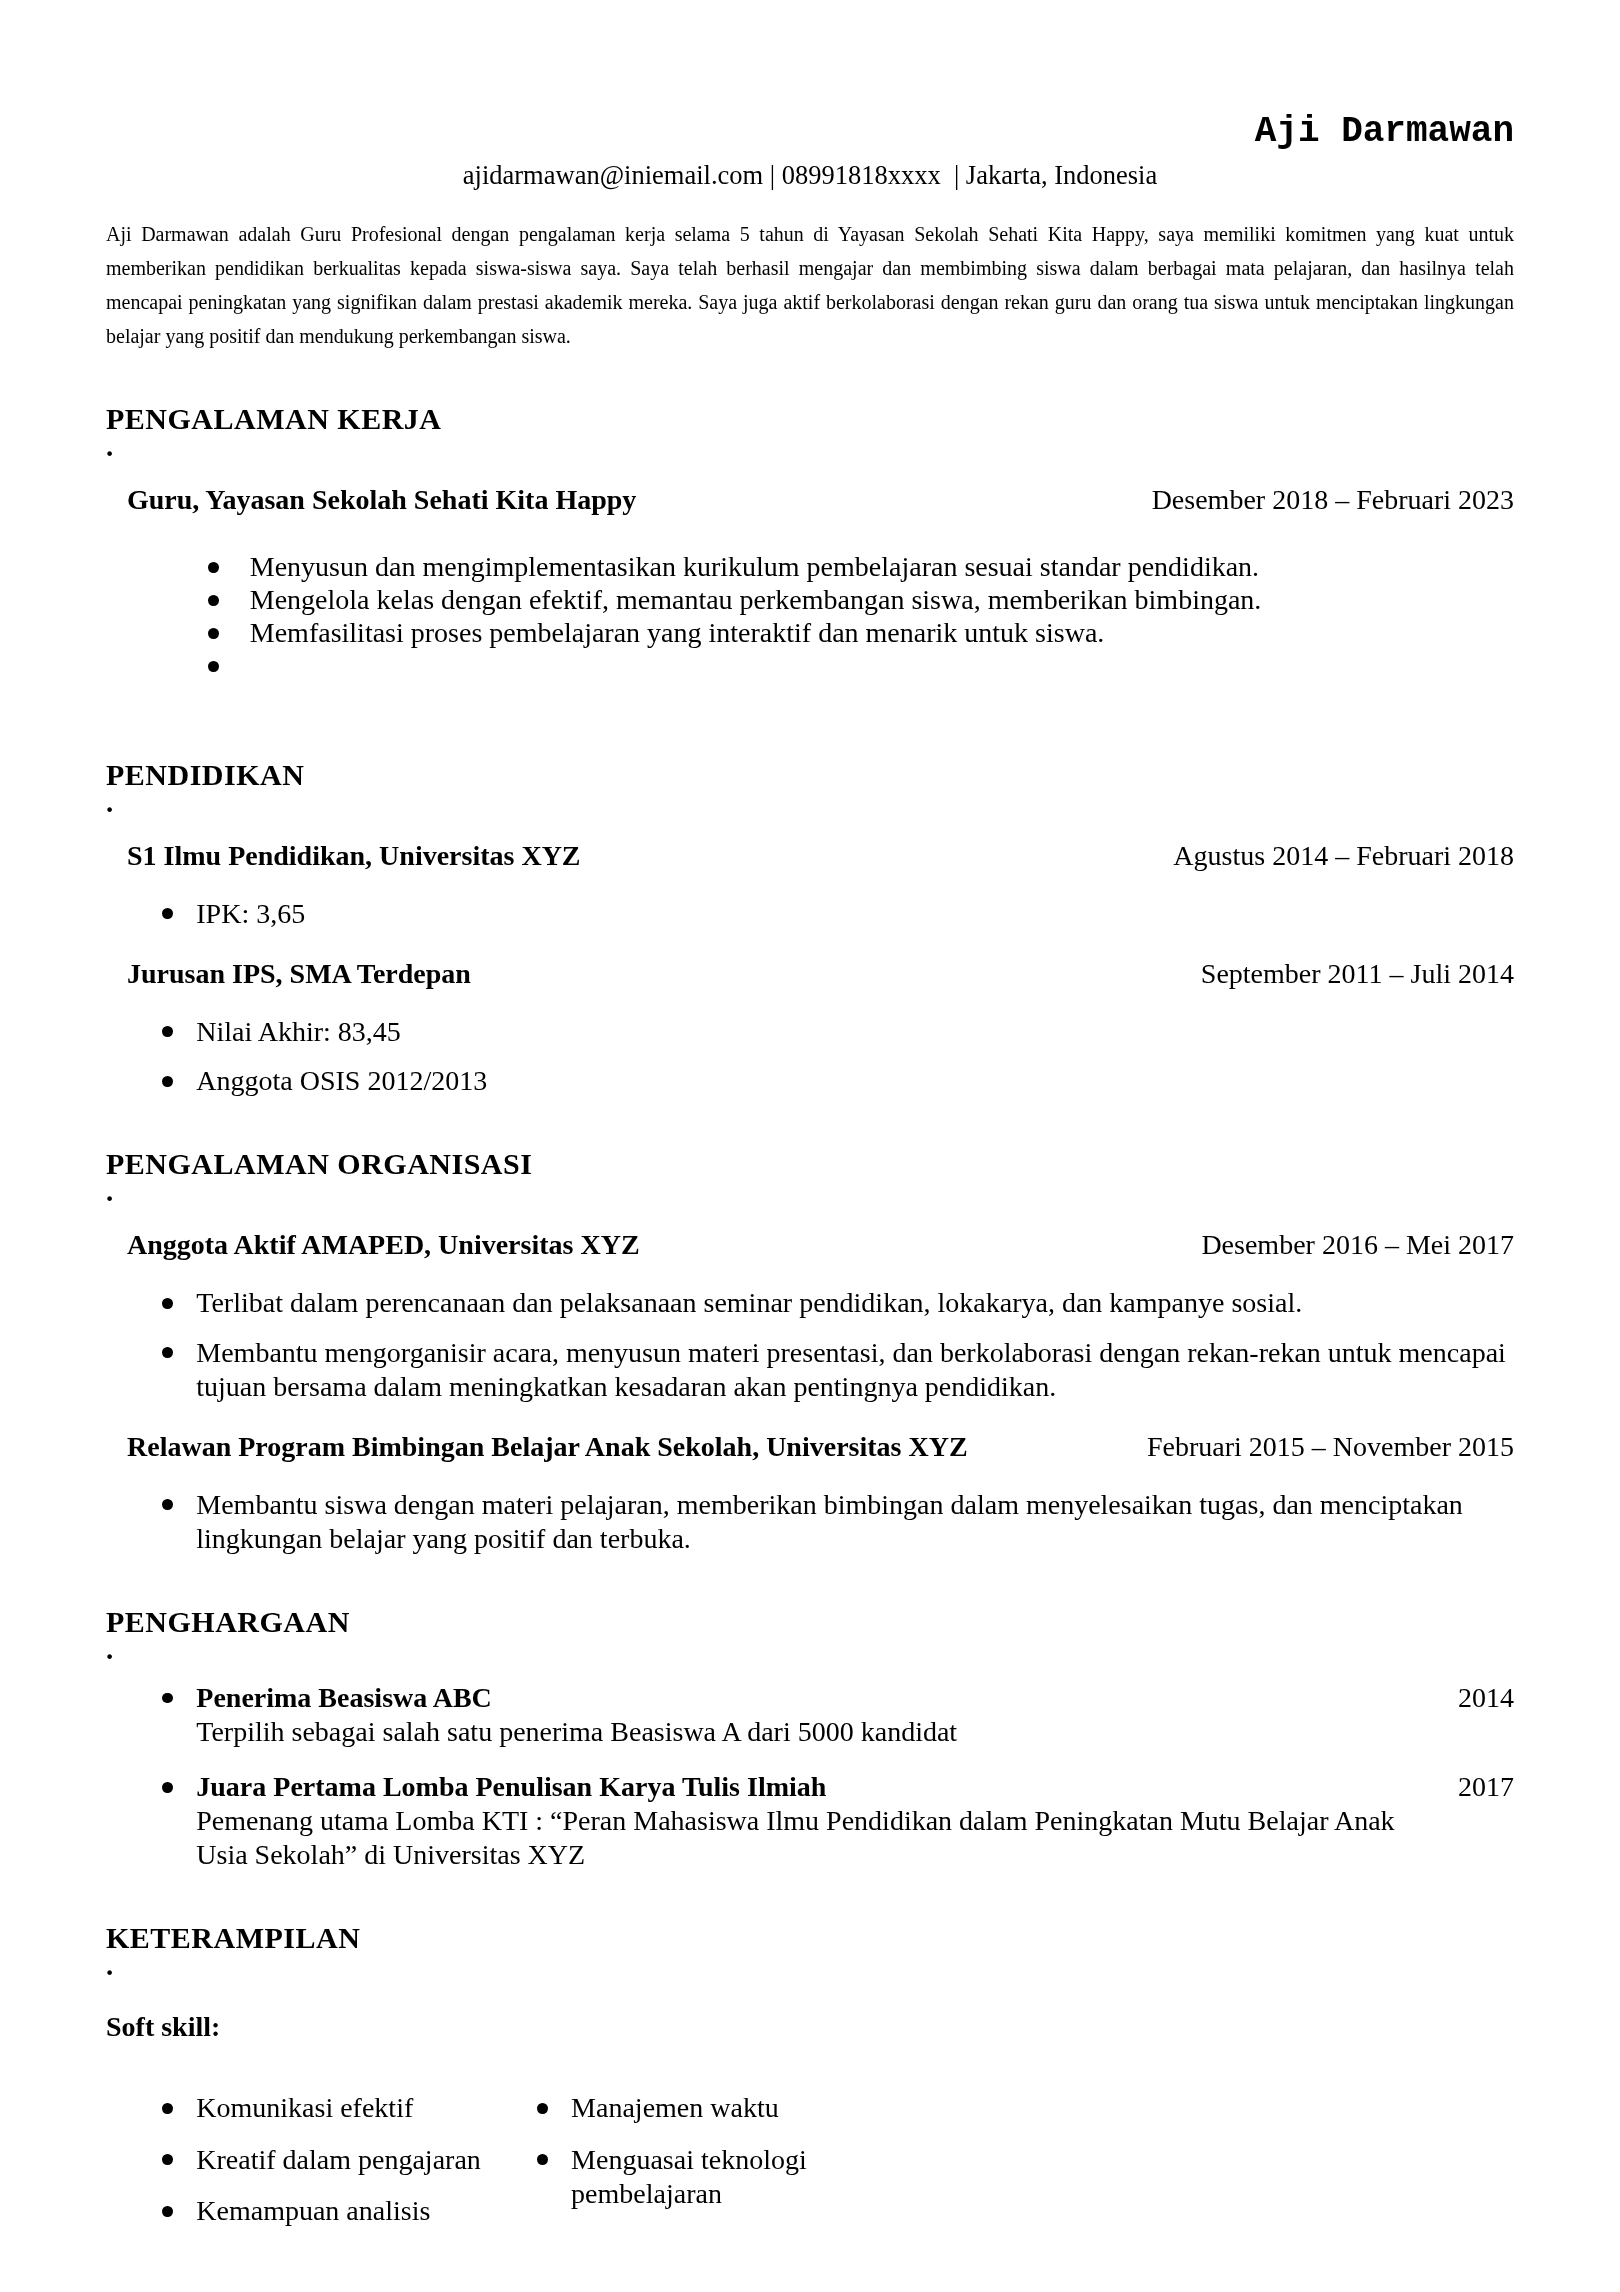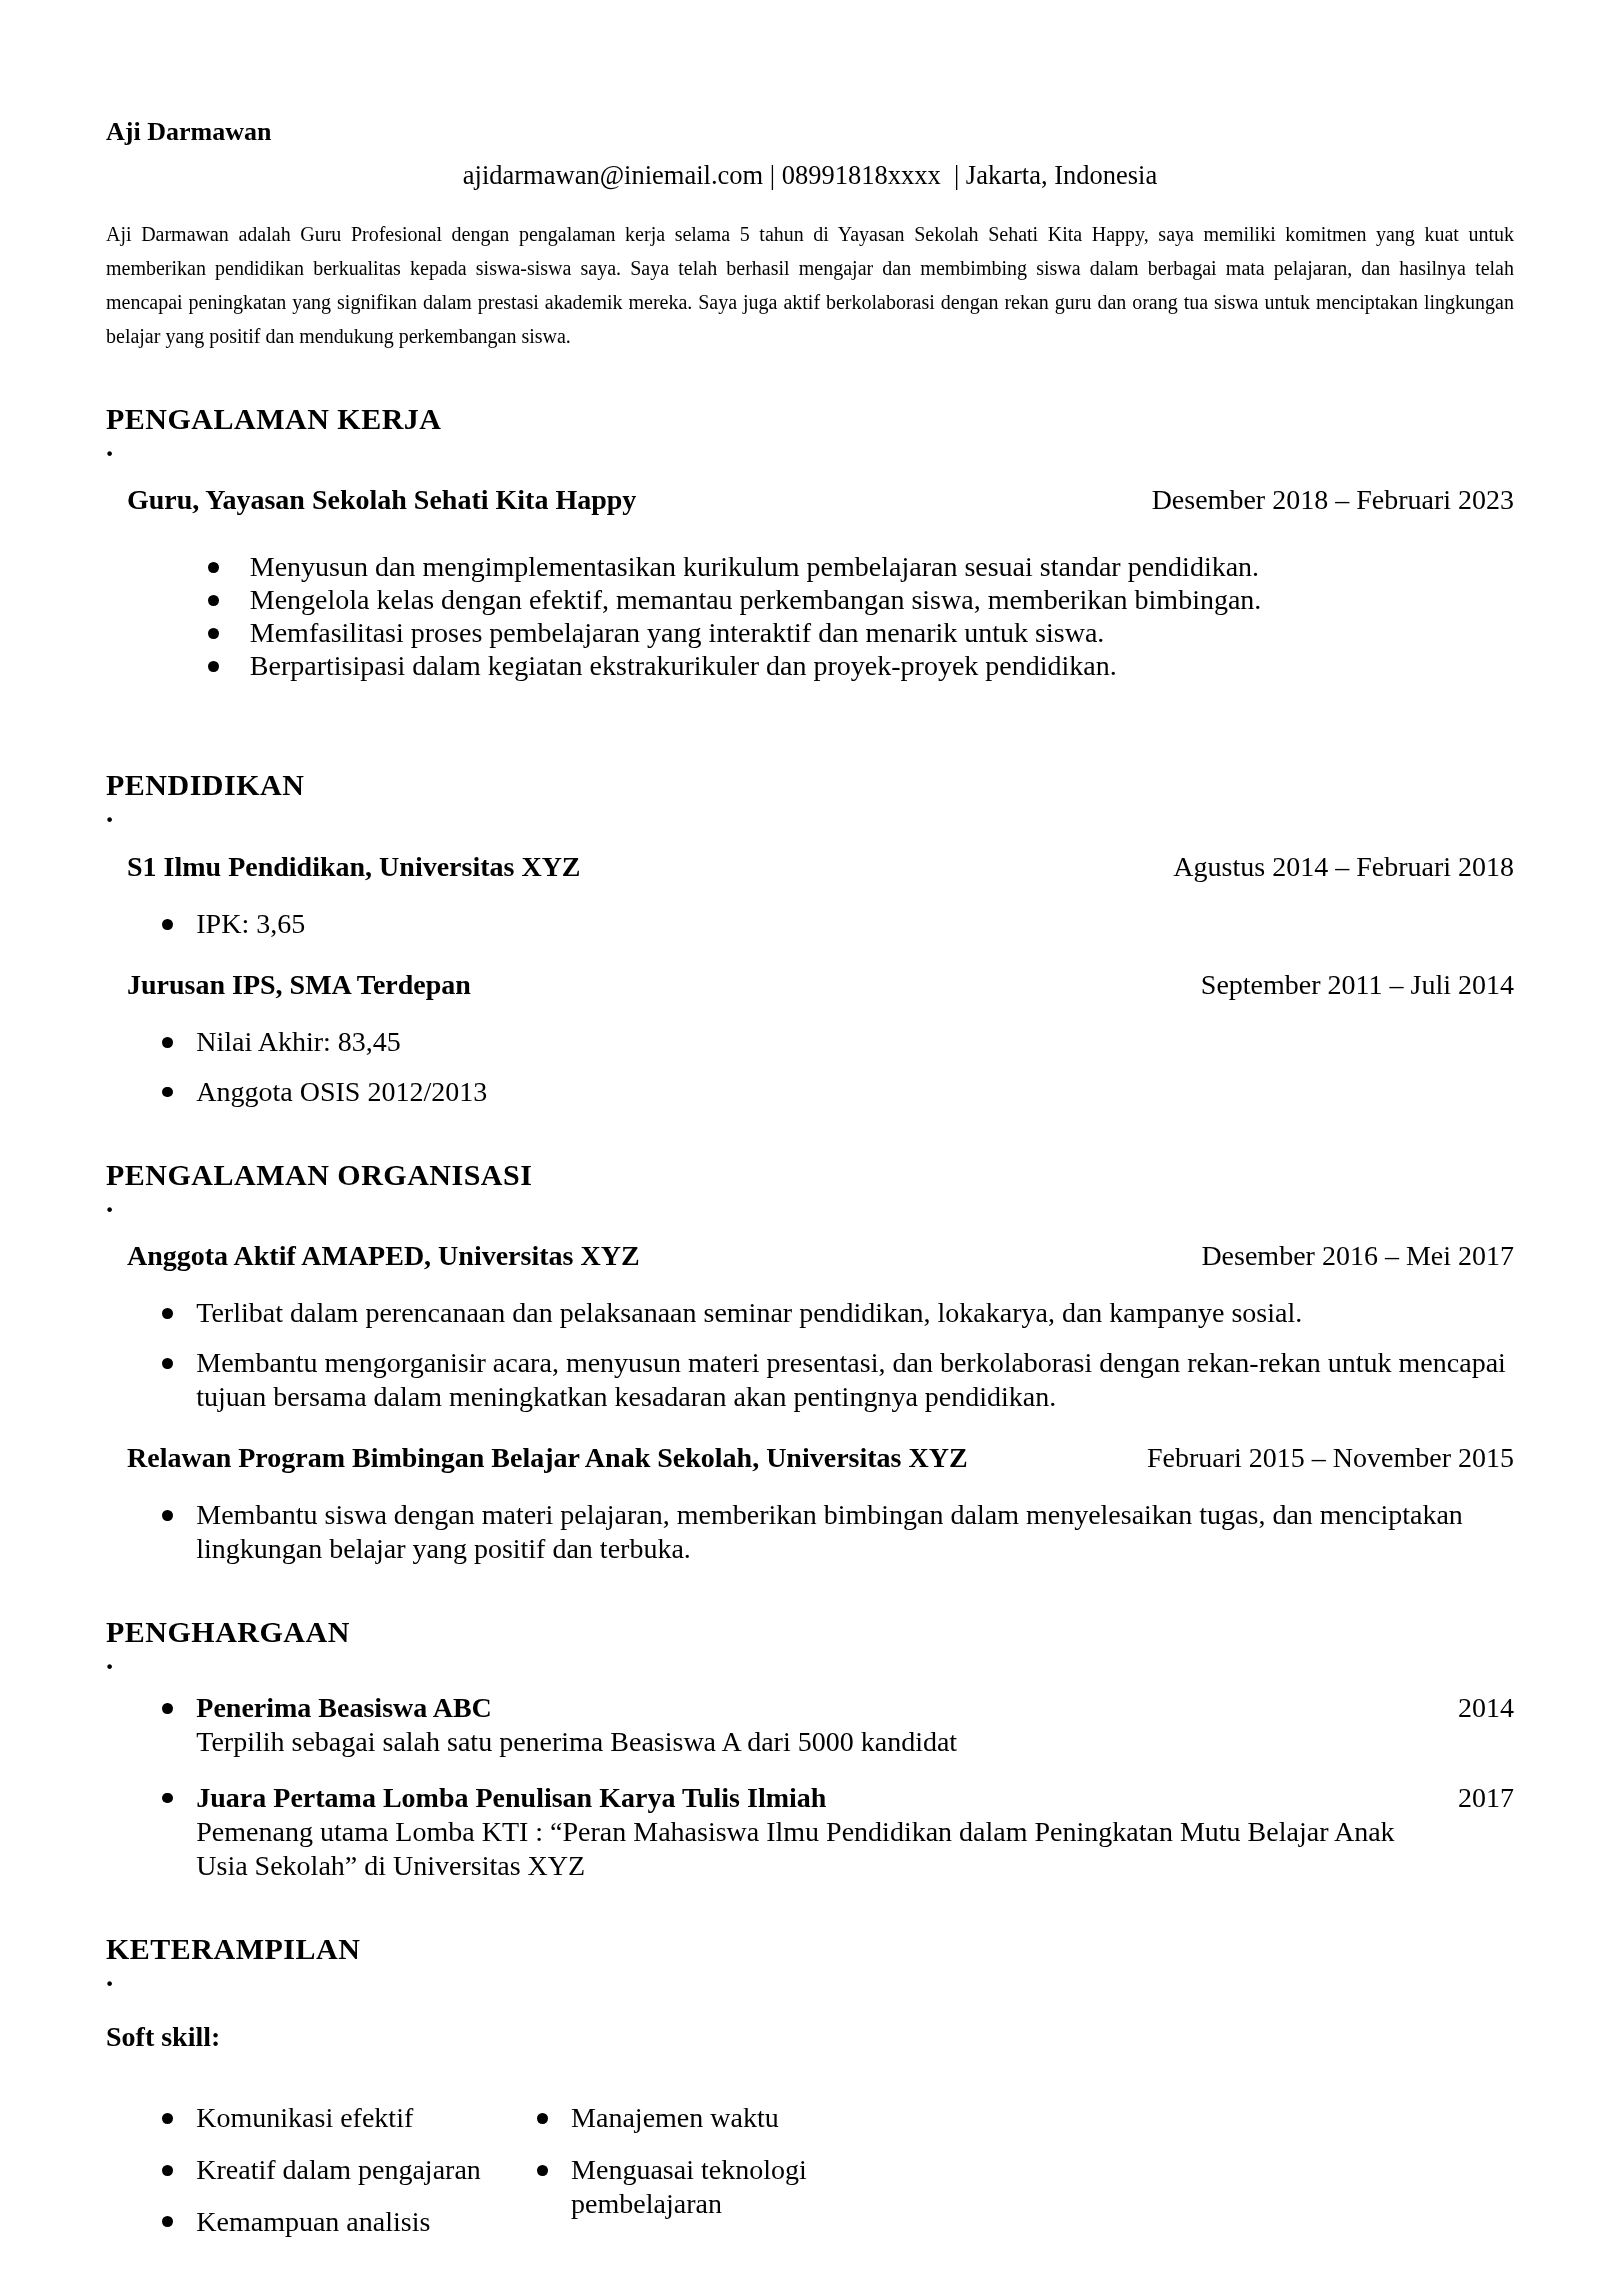--- a/index.html
+++ b/index.html
@@ -4,21 +4,21 @@
 <style>
   html,body{margin:0;padding:0;background:#888;}
   .page{
     width:1620px;height:2293px;box-sizing:border-box;
     background:#ffffff;color:#000000;
     font-family:"Liberation Serif","DejaVu Serif",serif;
     padding:110px 106px 0 106px;
     overflow:hidden;
     margin:0 auto;
   }
-  .name{text-align:left;font-size:26px;font-weight:bold;line-height:43px;}
+  .name{text-align:right;font-size:36px;font-weight:bold;line-height:43px;font-family:Liberation Mono, monospace;}
   .contact{text-align:center;font-size:26.5px;line-height:33px;margin-top:5.9px;white-space:pre-wrap;}
   .summary{font-size:20px;line-height:34px;text-align:justify;margin-top:25.5px;}
 
   .section{margin-top:47px;}
   .section.big-gap{margin-top:84px;}
   .section-title{font-size:30px;font-weight:bold;line-height:37px;letter-spacing:0.5px;}
   .section-marker{font-size:29px;font-weight:bold;line-height:19.6px;height:19.6px;}
 
   .entry-row{display:flex;justify-content:space-between;align-items:baseline;font-size:28px;line-height:35px;margin-top:25.5px;}
   .entry-role{font-weight:bold;margin-left:21px;}
@@ -74,21 +74,20 @@
       <div class="bitem">
         <span class="b-marker"></span>
         <span class="b-text">Mengelola kelas dengan efektif, memantau perkembangan siswa, memberikan bimbingan.</span>
       </div>
       <div class="bitem">
         <span class="b-marker"></span>
         <span class="b-text">Memfasilitasi proses pembelajaran yang interaktif dan menarik untuk siswa.</span>
       </div>
       <div class="bitem">
         <span class="b-marker"></span>
-        <span class="b-text">Berpartisipasi dalam kegiatan ekstrakurikuler dan proyek-proyek pendidikan.</span>
       </div>
     </div>
   </div>
 
   <div class="section big-gap">
     <div class="section-title">PENDIDIKAN</div>
     <div class="section-marker">.</div>
 
     <div class="entry-row">
       <span class="entry-role">S1 Ilmu Pendidikan, Universitas XYZ</span>

